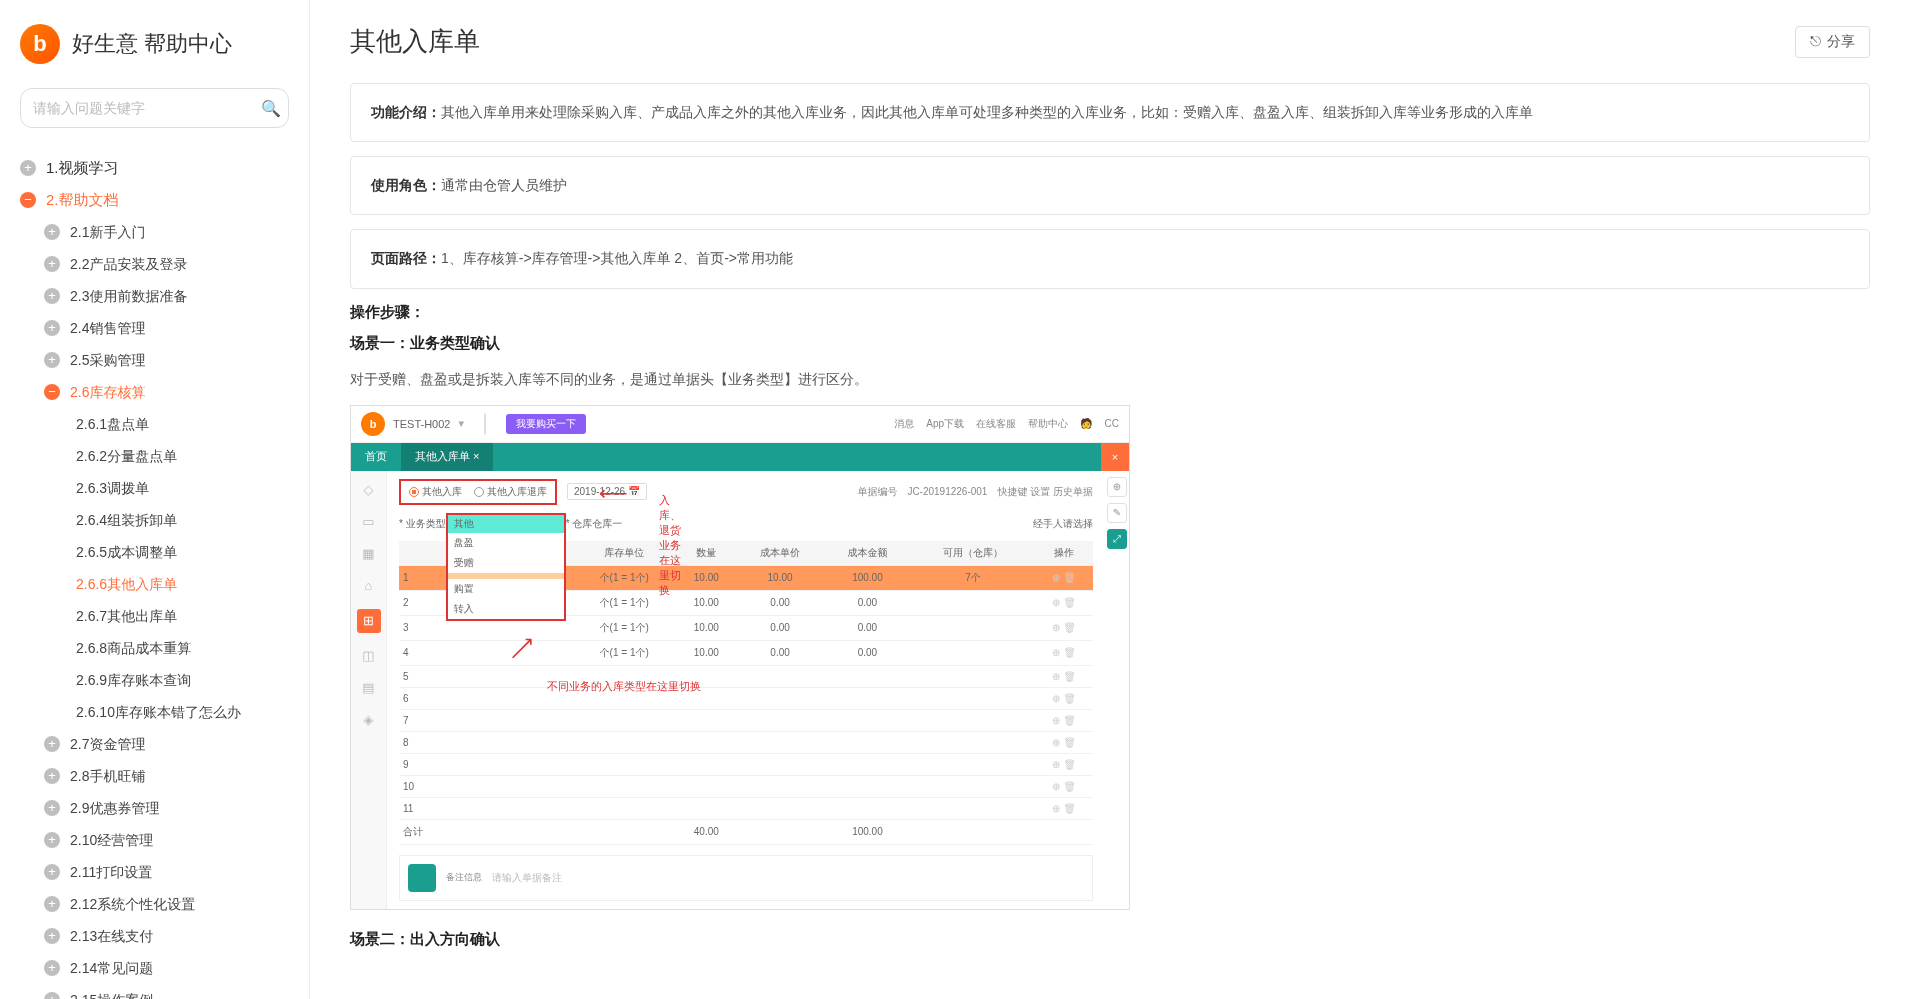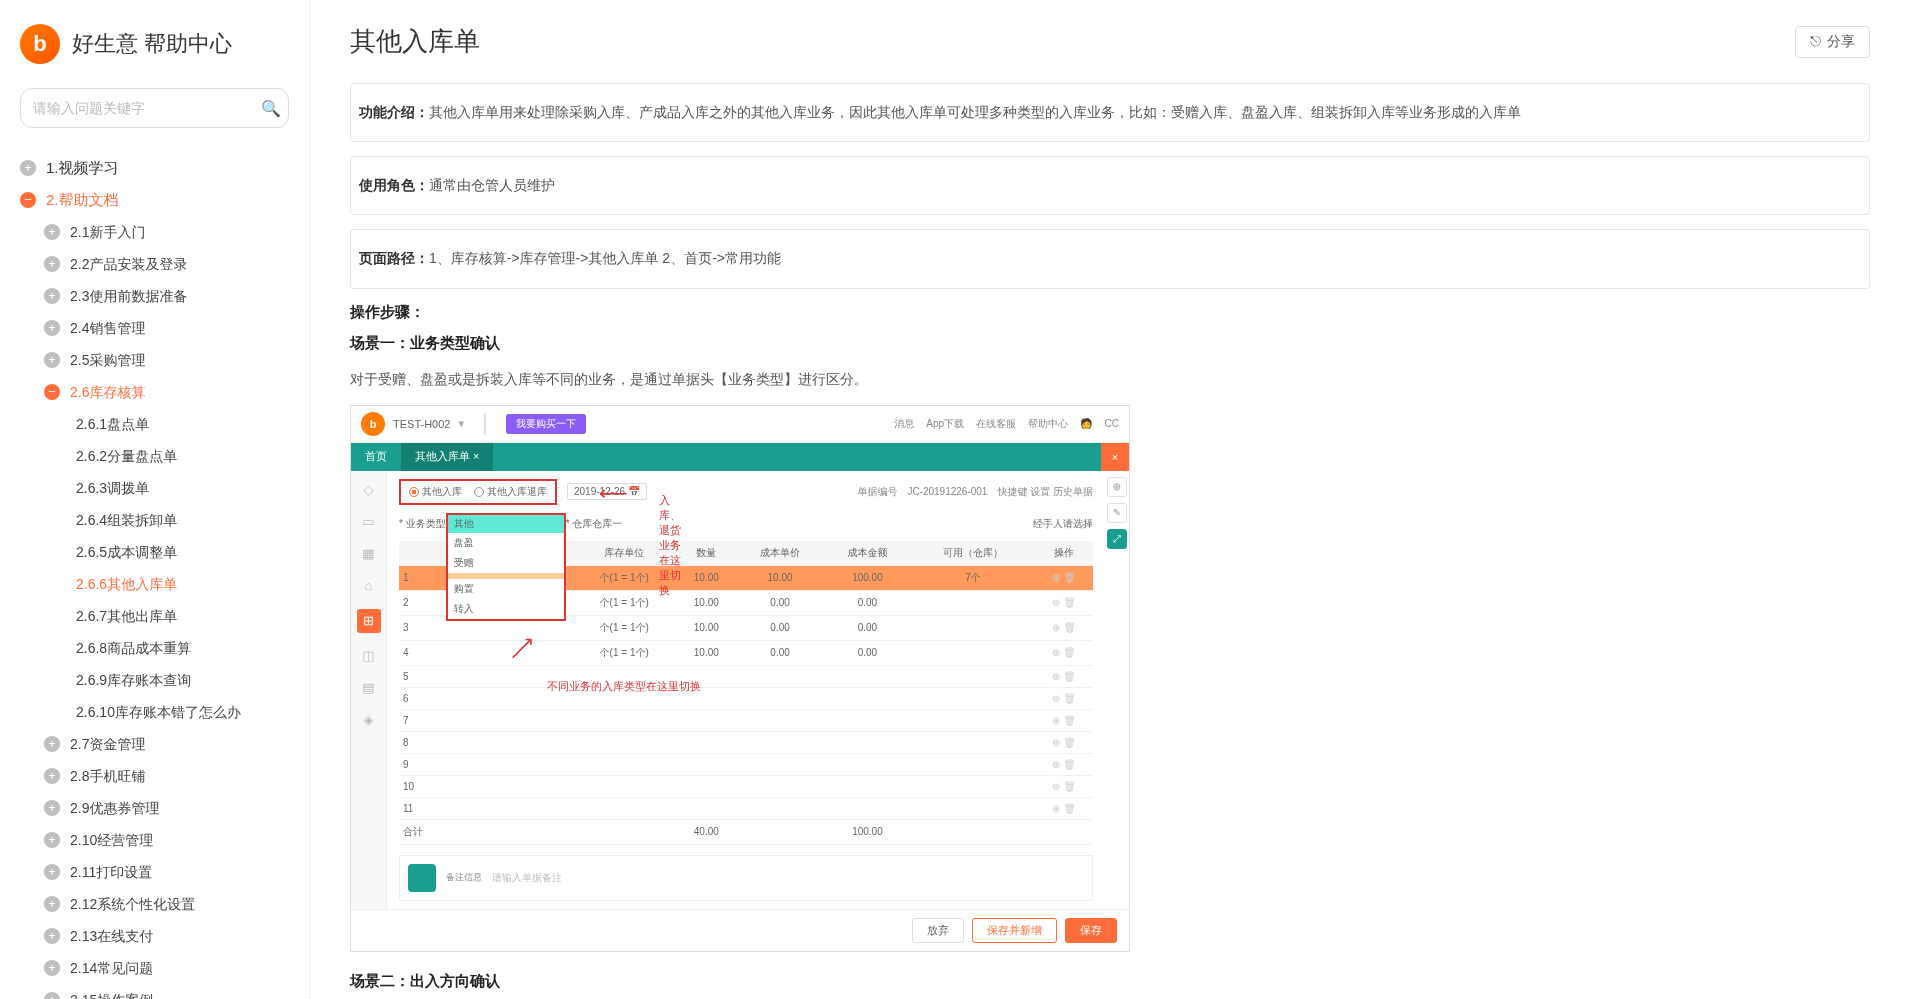--- a/index.html
+++ b/index.html
@@ -19,21 +19,21 @@
 .plus { background:#bfbfbf; color:#fff; }
 .minus { background:#ff6d3a; color:#fff; }
 .nav .level1 { margin-left: 0; font-size:15px; color:#333; }
 .nav .level2 { margin-left: 24px; font-size:14px; color:#444; }
 .nav .level3 { margin-left: 56px; font-size:14px; color:#444; }
 .nav .active { color:#ff6d3a; }
 .main { flex: 1; padding: 24px 40px; max-width: 1600px; }
 .title-row { display:flex; justify-content:space-between; align-items:center; margin-bottom:24px; }
 .page-title { font-size: 26px; font-weight: 500; color:#333; }
 .share-btn { border:1px solid #ddd; background:#fff; padding:6px 14px; border-radius:4px; cursor:pointer; color:#555; font-size:14px; display:flex; align-items:center; gap:6px; }
-.info-box { border:1px solid #e5e5e5; border-radius:4px; padding:16px 8px; margin-bottom:14px; color:#555; line-height:1.8; }
+.info-box { border:1px solid #e5e5e5; border-radius:4px; padding:16px 20px; margin-bottom:14px; color:#555; line-height:1.8; }
 .info-box strong { color:#333; font-weight:600; }
 .section-title { font-weight:600; color:#222; margin:12px 0 12px; font-size:15px; }
 .body-text { color:#555; line-height:2; margin-bottom:10px; }
 .screenshot { width: 780px; border:1px solid #ddd; background:#fff; margin: 12px 0 20px; font-size:11px; color:#666; }
 .ss-top { display:flex; align-items:center; justify-content:space-between; padding:6px 10px; border-bottom:1px solid #eee; }
 .ss-logo { width:24px; height:24px; border-radius:50%; background:#ff7a00; color:#fff; display:flex; align-items:center; justify-content:center; font-weight:bold; }
 .ss-search { flex:1; margin:0 12px; height:22px; border:1px solid #e0e0e0; border-radius:3px; background:#f5f5f5; }
 .ss-btn-orange { background:#8b5cf6; color:#fff; padding:3px 10px; border-radius:3px; font-size:10px; }
 .ss-toprt { display:flex; gap:12px; align-items:center; font-size:10px; color:#888; }
 .ss-tabs { background:#1a9e8f; color:#fff; display:flex; align-items:center; padding:0; height:28px; }
@@ -444,23 +444,18 @@
             <div style="font-size:9px;color:#888;">备注信息</div>
             <div class="ss-remark-input">请输入单据备注</div>
           </div>
         </div>
         <div class="ss-rightbar">
           <div class="ss-rb">⊕</div>
           <div class="ss-rb">✎</div>
           <div class="ss-rb fill">⤢</div>
         </div>
       </div>
-      <div class="ss-footer">
-        <span class="ss-fbtn">放弃</span>
-        <span class="ss-fbtn outline-o">保存并新增</span>
-        <span class="ss-fbtn solid-o">保存</span>
-      </div>
     </div>
 
     <p class="section-title">场景二：出入方向确认</p>
 
   </main>
 </div>
 
 </body></html>

